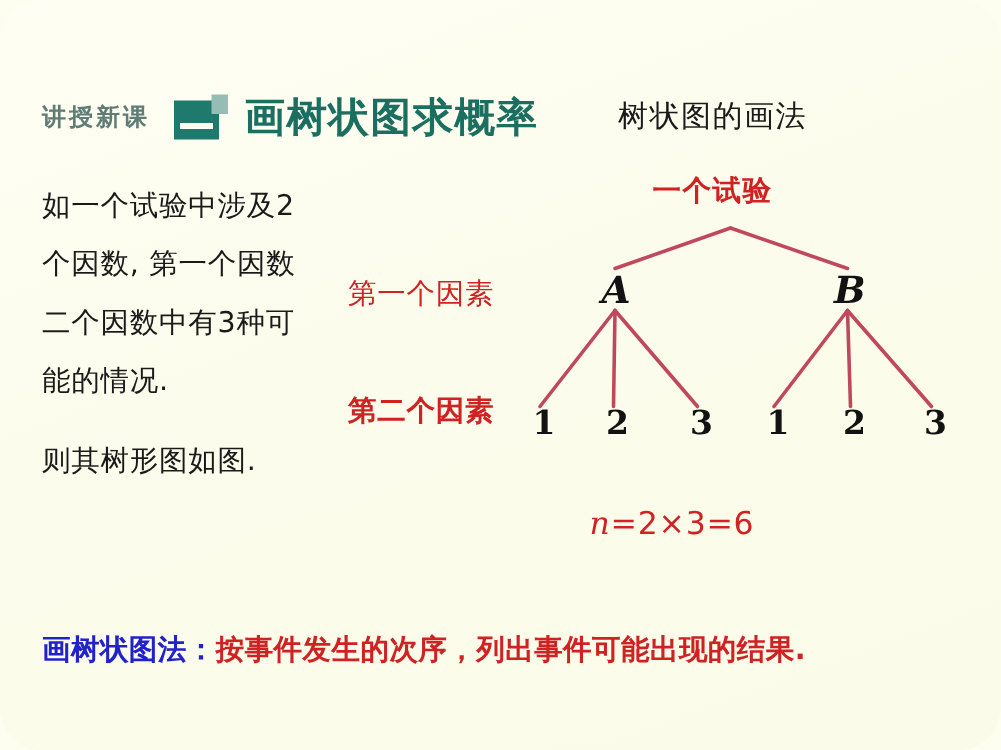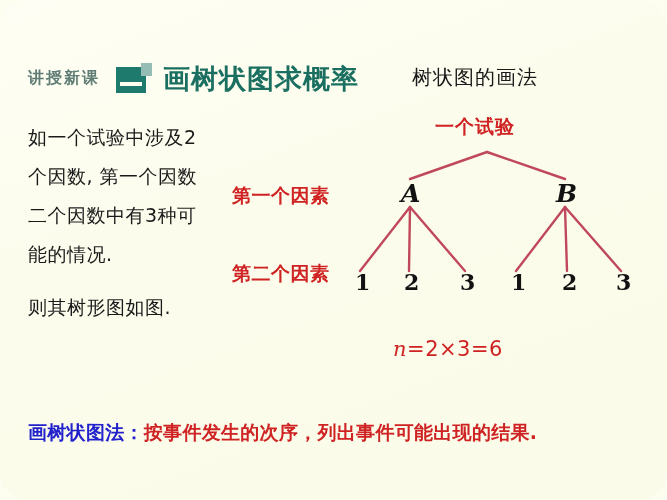--- a/index.html
+++ b/index.html
@@ -91,21 +91,21 @@
     letter-spacing: 0.5px;
   }
   .body-text .para-gap { display: block; height: 14px; }
 
   
   .label-factor1 {
     position: absolute;
     left: 232px;
     top: 183px;
     font-size: 19px;
-    font-weight: 700;
+    font-weight: 400;
     color: #cf2222;
     letter-spacing: 0.5px;
   }
   .label-factor2 {
     position: absolute;
     left: 232px;
     top: 261px;
     font-size: 19px;
     font-weight: 700;
     color: #cf2222;

